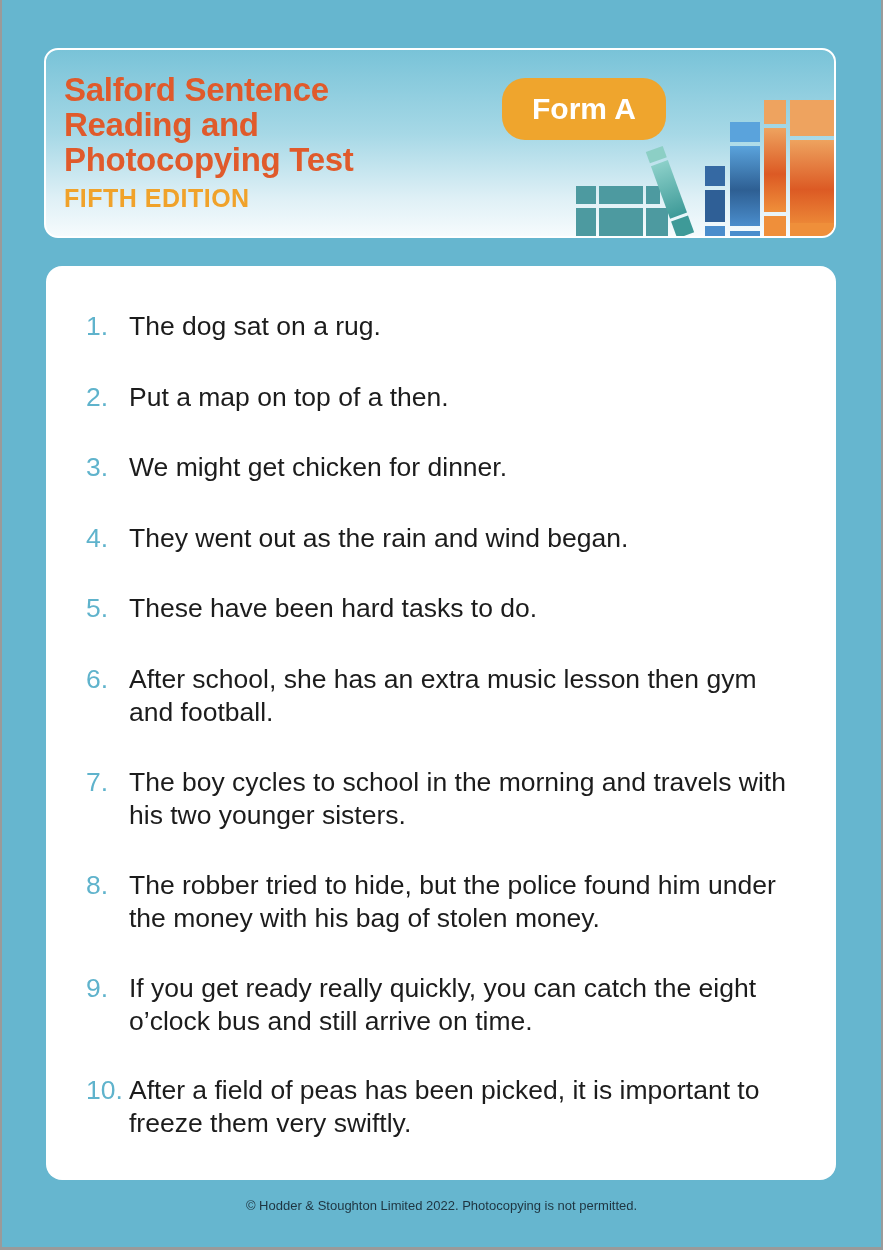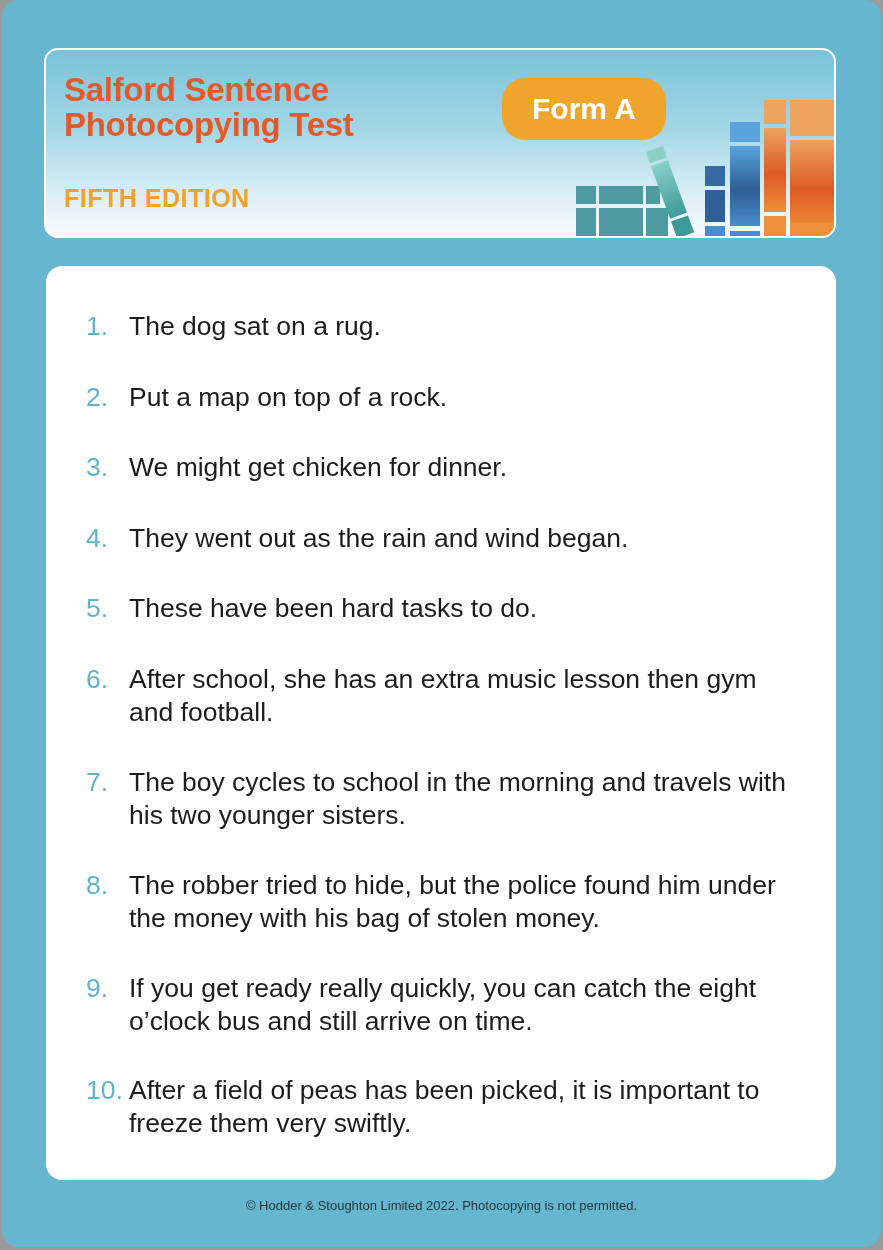--- a/index.html
+++ b/index.html
@@ -4,21 +4,20 @@
 <style>
   html, body { margin: 0; padding: 0; }
   body {
     width: 883px; height: 1250px; overflow: hidden;
     background: #9a9a9a;
     font-family: "Liberation Sans", "DejaVu Sans", sans-serif;
   }
   .page {
     position: absolute; left: 2px; top: 0; width: 879px; height: 1247px;
     background: #66b6cf;
-    border-radius: 16px;
   }
   .header {
     position: absolute; left: 42px; top: 48px; width: 792px; height: 190px;
     border: 2px solid #ffffff; border-radius: 14px; box-sizing: border-box;
     background: linear-gradient(180deg, #79c3d8 0%, #a6d8e6 45%, #dff0f6 80%, #f6fbfd 100%);
     overflow: hidden;
   }
   .title {
     position: absolute; left: 18px; top: 22px;
     color: #e05a2b; font-weight: 700; font-size: 33px; line-height: 35px;
@@ -51,20 +50,21 @@
   }
 </style>
 </head>
 <body>
 
 <div class="page">
 
   <div class="header">
     <div class="title">
       <div>Salford Sentence</div>
+      <div>Reading and</div>
       <div>Photocopying Test</div>
     </div>
     <div class="edition">FIFTH EDITION</div>
     <div class="form-badge">Form A</div>
 
     <svg class="books" viewBox="0 0 264 168">
       <defs>
         <linearGradient id="blueG" x1="0" y1="0" x2="0" y2="1">
           <stop offset="0" stop-color="#5aa3dc"></stop>
             <stop offset="0.55" stop-color="#2e5f93"></stop>
@@ -110,21 +110,21 @@
     </svg>
   </div>
 
   <div class="card">
     <div class="item" style="top:44px">
       <span class="num">1.</span>
       <span class="text">The dog sat on a rug.</span>
     </div>
     <div class="item" style="top:115px">
       <span class="num">2.</span>
-      <span class="text">Put a map on top of a rock.</span>
+      <span class="text">Put a map on top of a then.</span>
     </div>
     <div class="item" style="top:185px">
       <span class="num">3.</span>
       <span class="text">We might get chicken for dinner.</span>
     </div>
     <div class="item" style="top:256px">
       <span class="num">4.</span>
       <span class="text">They went out as the rain and wind began.</span>
     </div>
     <div class="item" style="top:326px">

